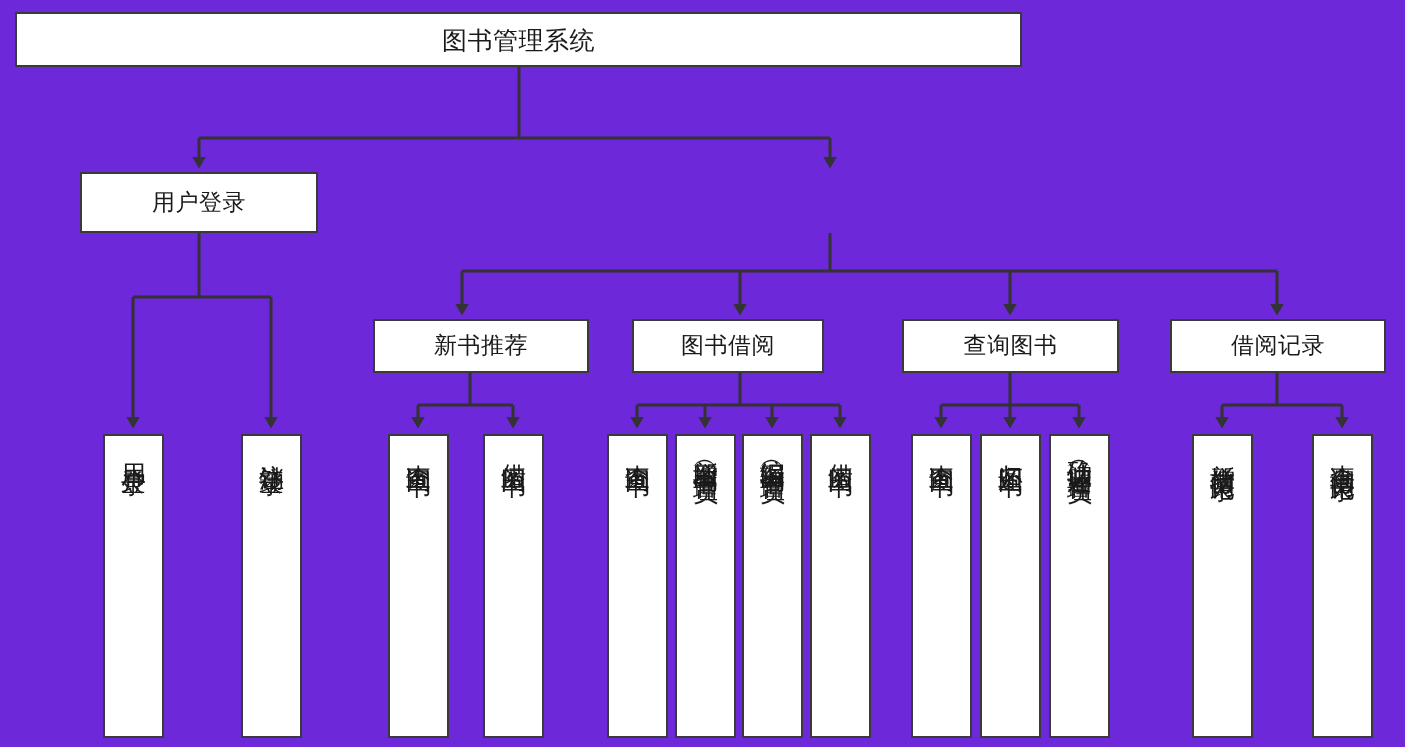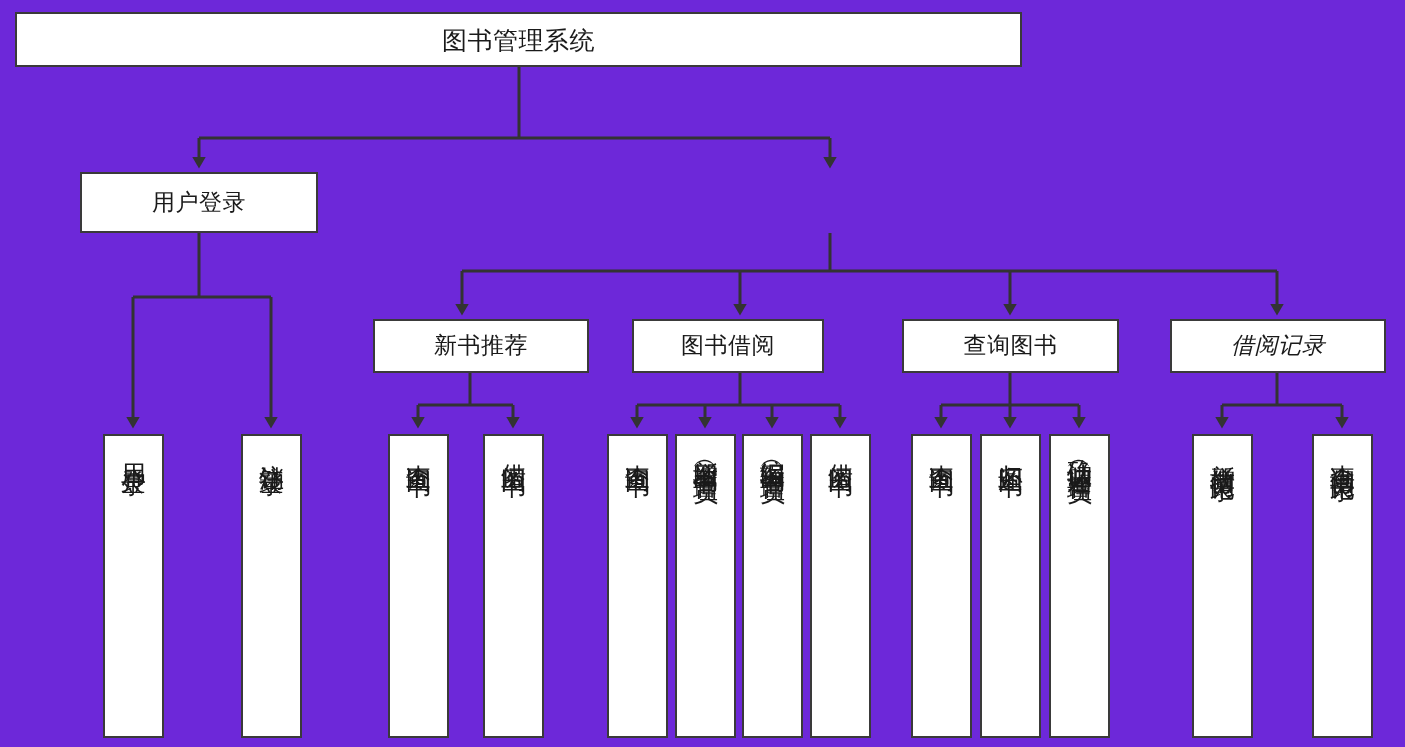--- a/index.html
+++ b/index.html
@@ -135,21 +135,21 @@
 
   <div class="node n-mid" style="left:362px; top:319px; width:216px; height:54px;margin-left:11px;">
     <span class="label">新书推荐</span>
   </div>
   <div class="node n-mid" style="left:632px; top:319px; width:192px; height:54px;">
     <span class="label">图书借阅</span>
   </div>
   <div class="node n-mid" style="left:902px; top:319px; width:217px; height:54px;">
     <span class="label">查询图书</span>
   </div>
-  <div class="node n-mid" style="left:1170px; top:319px; width:216px; height:54px;font-style:italic;">
+  <div class="node n-mid" style="left:1170px; top:319px; width:216px; height:54px;">
     <span class="label">借阅记录</span>
   </div>
 
   <div class="node n-leaf" style="left:103px; top:434px; width:61px; height:304px;">
     <span class="label">用户登录</span>
   </div>
   <div class="node n-leaf" style="left:241px; top:434px; width:61px; height:304px;">
     <span class="label">注销登录</span>
   </div>
 

